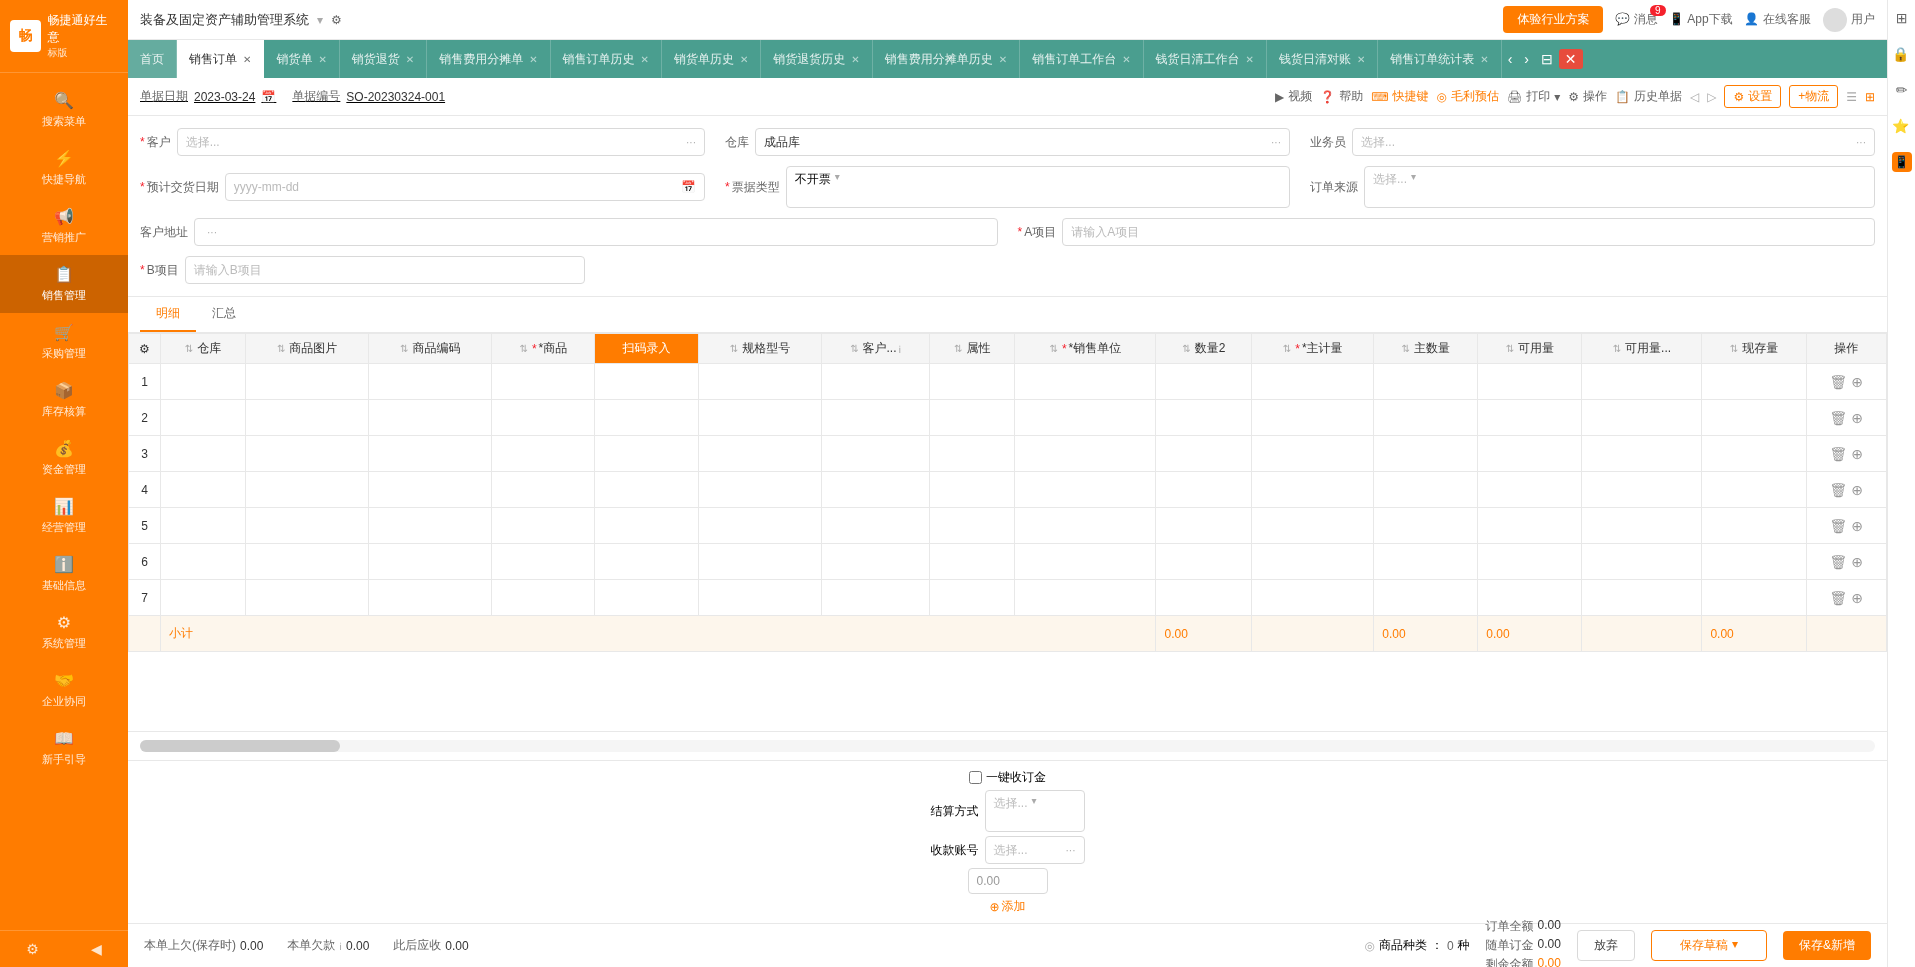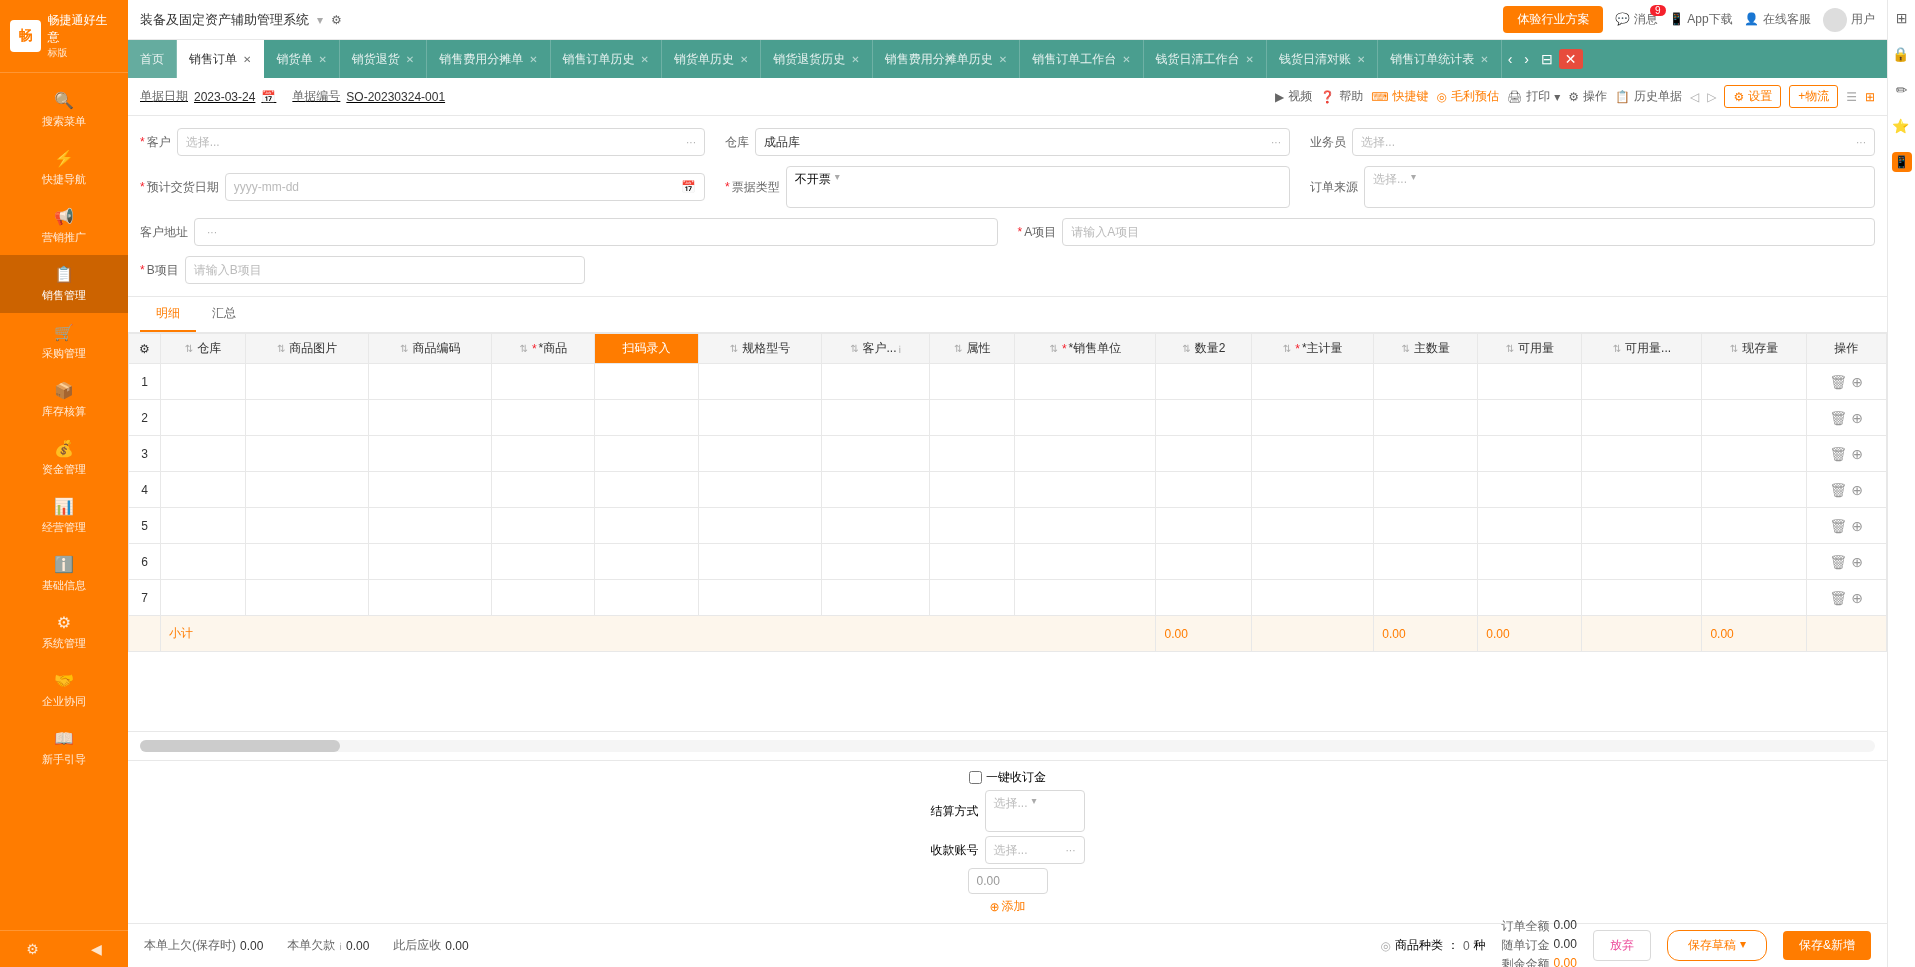--- a/index.html
+++ b/index.html
@@ -102,22 +102,22 @@
 
     
     .bottom-bar { height: 44px; background: white; border-top: 1px solid #e8e8e8; display: flex; align-items: center; justify-content: space-between; padding: 0 16px; flex-shrink: 0; }
     .bottom-info { display: flex; align-items: center; gap: 24px; color: #666; }
     .bottom-info-item { display: flex; align-items: center; gap: 4px; }
     .bottom-info-value { color: #333; }
     .bottom-right { display: flex; align-items: center; gap: 16px; }
     .bottom-summary { display: flex; flex-direction: column; gap: 2px; text-align: right; }
     .summary-row { display: flex; justify-content: space-between; gap: 4px; color: #666; font-size: 11px; }
     .summary-value { color: #333; }
-    .btn-discard { border: 1px solid #d9d9d9; background: white; padding: 6px 16px; border-radius: 4px; cursor: pointer; color: #ec4899; font-size: 12px; }
-    .btn-save-draft { border: 1px solid #ff7c00; background: white; color: #ff7c00; padding: 6px 20px; border-radius: 12px; cursor: pointer; font-size: 12px; display: flex; gap: 4px; }
+    .btn-discard { border: 1px solid #d9d9d9; background: white; padding: 6px 16px; border-radius: 4px; cursor: pointer; color: #404040; font-size: 12px; }
+    .btn-save-draft { border: 1px solid #ff7c00; background: white; color: #ff7c00; padding: 6px 28px; border-radius: 4px; cursor: pointer; font-size: 12px; display: flex; gap: 4px; }
     .btn-save-new { background: #ff7c00; color: white; border: none; padding: 6px 16px; border-radius: 4px; cursor: pointer; font-size: 12px; }
 
     
     .right-panel { width: 28px; background: white; border-left: 1px solid #e8e8e8; display: flex; flex-direction: column; align-items: center; padding: 8px 0; gap: 16px; flex-shrink: 0; }
     .right-panel-icon { color: #666; cursor: pointer; font-size: 14px; width: 20px; height: 20px; display: flex; align-items: center; justify-content: center; }
     .right-panel-icon.active { color: #ff7c00; }
 
     .product-count-badge { color: #666; font-size: 12px; }
 
     .col-sort { color: #aaa; font-size: 10px; margin-right: 2px; cursor: pointer; }

